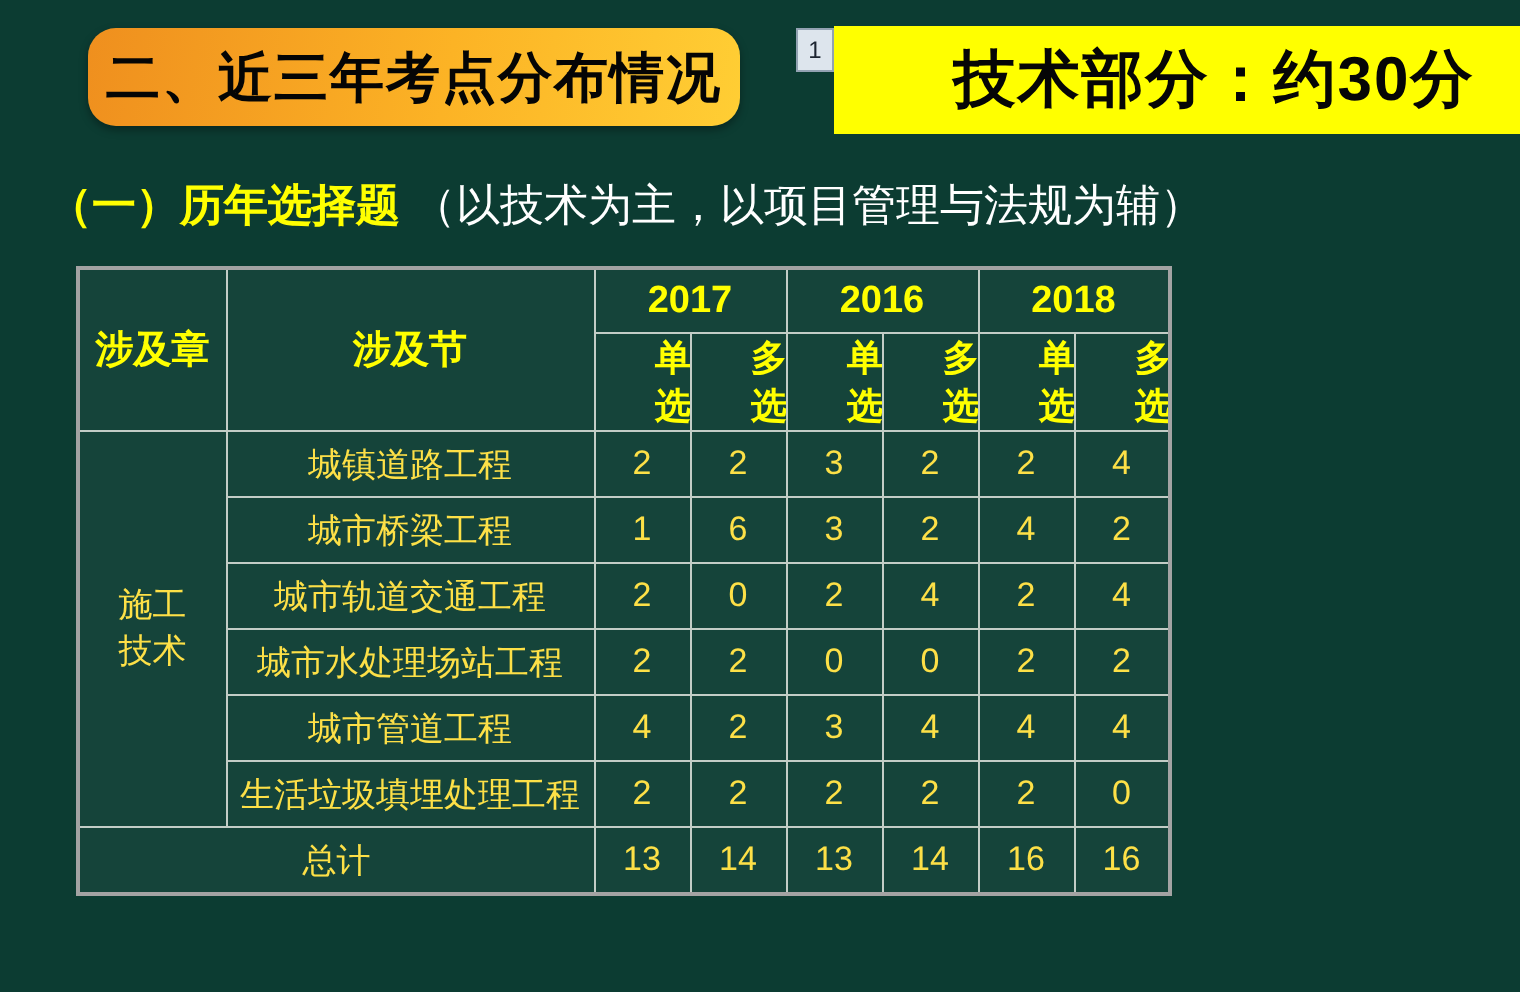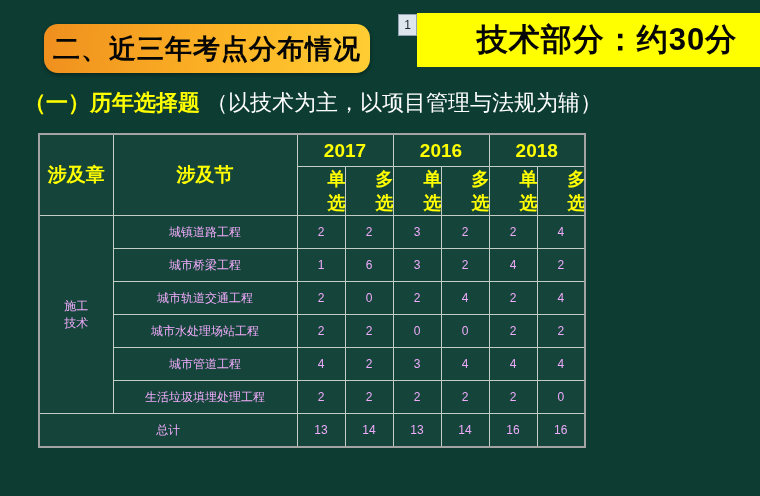--- a/index.html
+++ b/index.html
@@ -4,21 +4,21 @@
 <style>
   html,body{margin:0;padding:0;}
   body{
     width:760px;height:496px;
     background:#0c3c32;
     font-family:"Liberation Sans","DejaVu Sans",sans-serif;
     position:relative;overflow:hidden;
   }
   
   .title-badge{
-    position:absolute;left:44px;top:24px;
+    position:absolute;left:44px;top:14px;
     width:326px;height:49px;
     background:linear-gradient(100deg,#ef8f1e 0%,#fcb325 55%,#ffce34 100%);
     border-radius:14px;
     display:flex;align-items:center;justify-content:center;
     color:#050505;font-size:27px;font-weight:bold;
     letter-spacing:1px;
     box-shadow:0 2px 4px rgba(0,0,0,0.35);
   }
   .anim-tag{
     position:absolute;left:398px;top:14px;
@@ -56,21 +56,21 @@
   table.dist th,table.dist td{
     border:1px solid #c2cdc6;
     text-align:center;vertical-align:middle;
     padding:0;overflow:hidden;
   }
   table.dist thead th{color:#ffff00;font-weight:600;}
   tr.year-row th{height:31px;font-size:19px;}
   tr.sub-row th{height:31px;font-size:18px;padding-left:30px;}
   th.corner{font-size:18px;}
   table.dist tbody td{
-    color:#f0abfc;font-size:12px;height:32px;font-weight:500;
+    color:#fde047;font-size:17px;height:32px;font-weight:500;
   }
   td.num{font-size:18px;}
   td.chapter{font-size:18px;line-height:1.35;}
   tr.total-row td{font-size:18px;}
 </style>
 </head>
 <body>
 
 <div class="title-badge">二、近三年考点分布情况</div>
 

